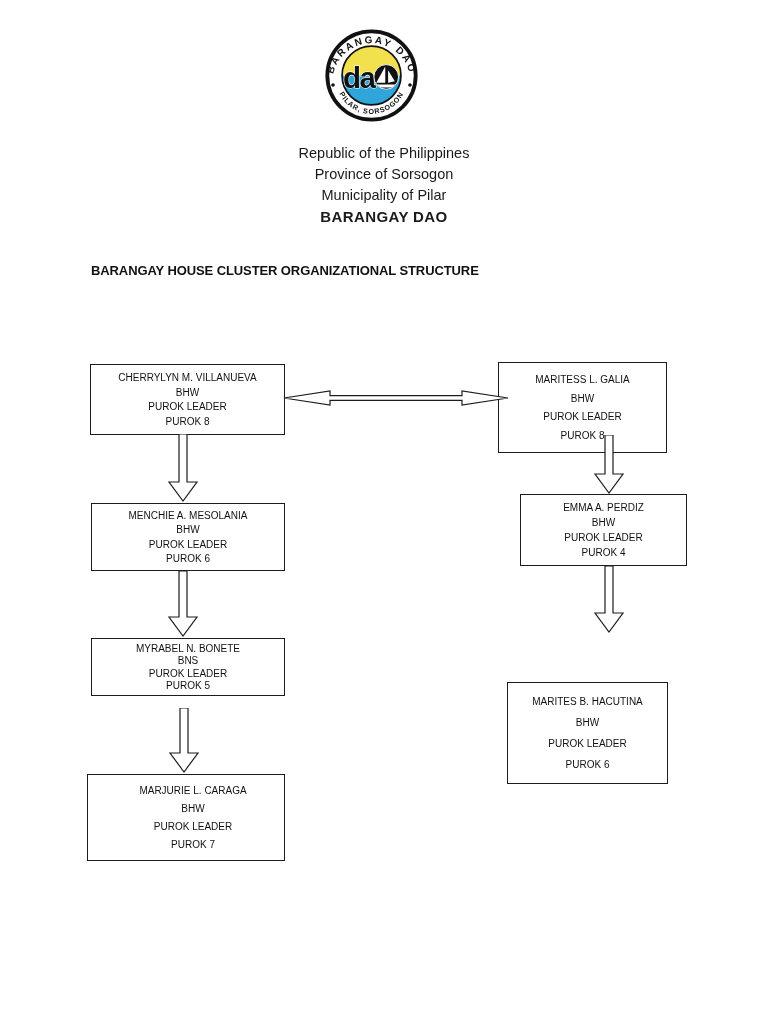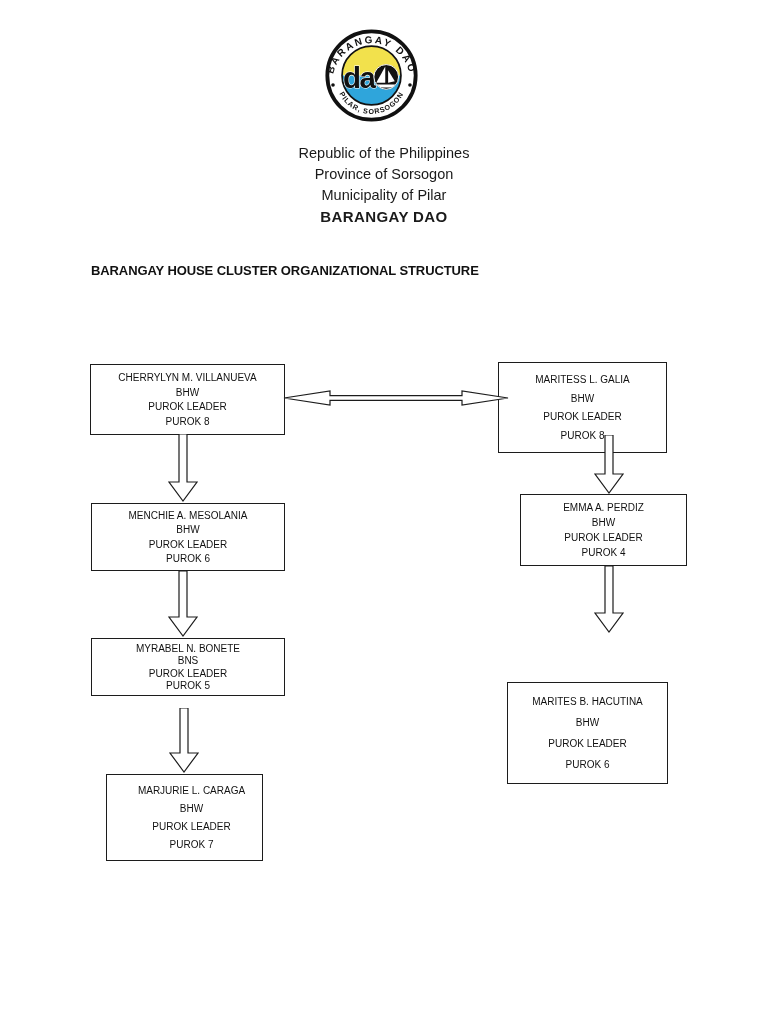--- a/index.html
+++ b/index.html
@@ -33,21 +33,21 @@
   .conn svg { display:block; width:100%; height:100%; }
   .conn polygon { fill:#ffffff; stroke:#1c1c1c; stroke-width:1.2; }
 
   
   .n1 { left:90px;  top:364px; width:195px; height:71px; }
   .n2 { left:498px; top:362px; width:169px; height:91px; }
   .n3 { left:91px;  top:503px; width:194px; height:68px; }
   .n4 { left:520px; top:494px; width:167px; height:72px;align-items:center; }
   .n5 { left:91px;  top:638px; width:194px; height:58px; }
   .n6 { left:507px; top:634px; width:161px; height:102px;margin-top:48px; }
-  .n7 { left:106px;  top:774px; width:157px; height:87px;padding-left:16px; }
+  .n7 { left:87px;  top:774px; width:198px; height:87px;padding-left:16px; }
 
   
   .c12 { left:283px; top:390px; width:226px; height:16px; }
   .c13 { left:168px; top:434px; width:30px; height:68px; }
   .c24 { left:594px; top:435px; width:30px; height:59px; }
   .c35 { left:168px; top:571px; width:30px; height:66px; }
   .c46 { left:594px; top:566px; width:30px; height:67px; }
   .c57 { left:169px; top:708px; width:30px; height:65px; }
 </style>
 </head>

